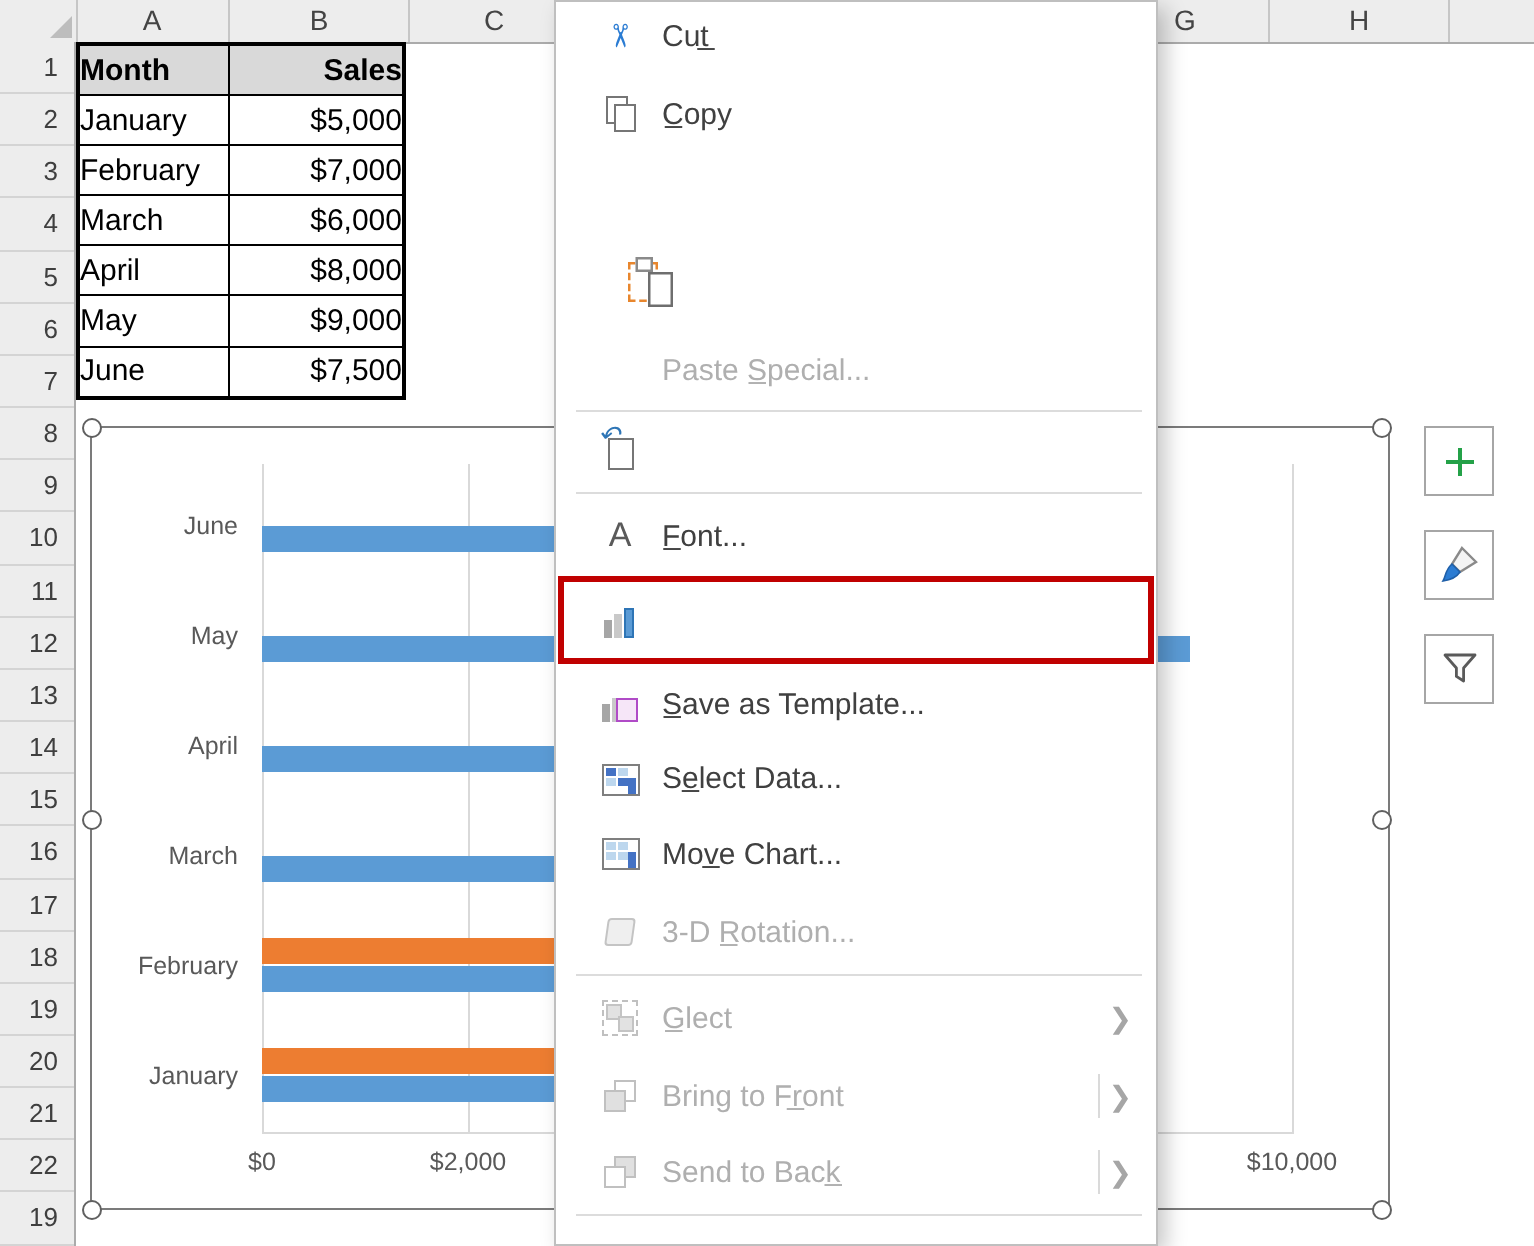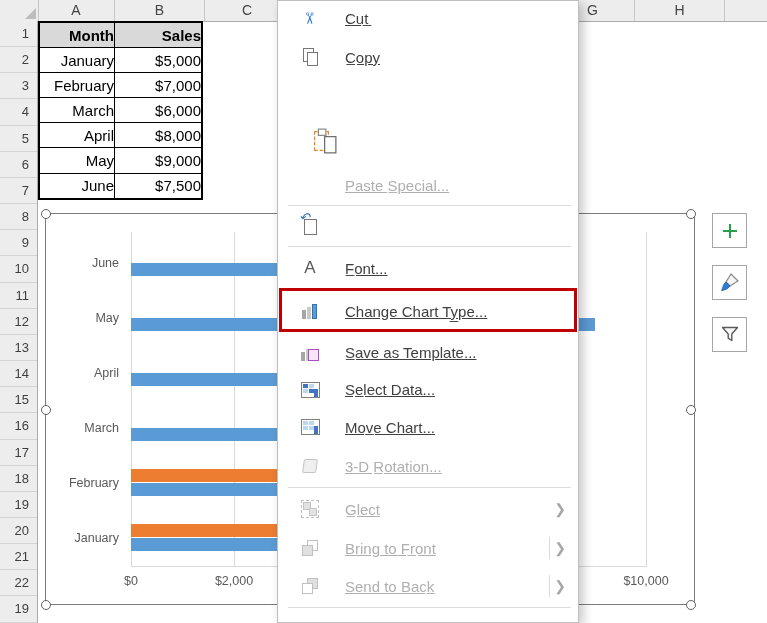--- a/index.html
+++ b/index.html
@@ -13,37 +13,37 @@
   .corner-box{position:absolute;left:0;top:0;width:38px;height:21px;border-right:1px solid #C6C6C6;}
   .corner-box .tri{position:absolute;right:2px;bottom:2px;width:0;height:0;border-left:11px solid transparent;border-bottom:11px solid #BDBDBD;}
   .col-cell{position:absolute;top:0;height:21px;line-height:21px;text-align:center;color:#444;font-size:14px;border-right:1px solid #C6C6C6;box-sizing:border-box;}
   .col-i{color:#E09A3E;}
   .row-header-strip{position:absolute;left:0;top:21px;width:38px;height:602px;background:#EDEDED;border-right:1px solid #ABABAB;z-index:1;box-sizing:border-box;}
   .row-cell{height:26.17px;line-height:26.17px;text-align:right;padding-right:8px;color:#3f3f3f;font-size:13px;border-bottom:1px solid #D4D4D4;box-sizing:border-box;}
   
   .sales-table{position:absolute;left:38px;top:21px;z-index:2;border:2px solid #000;border-collapse:collapse;background:#fff;}
   .sales-table td{border:1px solid #000;font-size:15px;color:#000;height:24.1px;padding:0;}
   .sales-table .hdr td{background:#D9D9D9;font-weight:bold;}
-  .c-month{width:74px;padding-left:5px;text-align:right;}
+  .c-month{width:74px;padding-left:5px;text-align:left;}
   .c-sales{width:86px;padding-right:6px;text-align:right;}
   
   .chart{position:absolute;left:45px;top:213px;width:650px;height:392px;background:#fff;border:1px solid #7B7B7B;z-index:3;box-sizing:border-box;}
   .handle{position:absolute;width:10px;height:10px;background:#fff;border:1.6px solid #606060;border-radius:50%;box-sizing:border-box;z-index:4;}
   .cgrid{position:absolute;width:1px;background:#D9D9D9;top:18px;height:334px;}
   .caxis{position:absolute;left:85px;top:352px;width:516px;height:1px;background:#D9D9D9;}
   .ctick{position:absolute;top:360px;width:84px;text-align:center;font-size:12.5px;color:#595959;}
   .ccat{position:absolute;left:0;width:73px;text-align:right;font-size:12.5px;color:#595959;height:15px;line-height:15px;}
   .cbar{position:absolute;height:13px;}
   
   .side-btn{position:absolute;left:712px;width:35px;height:35px;background:#fff;border:1px solid #A6A6A6;display:flex;align-items:center;justify-content:center;z-index:3;box-sizing:border-box;}
   
   .menu{position:absolute;left:277px;top:0;width:302px;height:623px;background:#fff;border:1px solid #BFBFBF;box-shadow:4px 4px 10px rgba(0,0,0,0.22);z-index:10;box-sizing:border-box;}
   .mi{position:absolute;left:0;width:100%;height:38px;display:flex;align-items:center;font-size:15px;color:#404040;}
   .mi .ictr{width:22px;margin-left:21px;display:flex;align-items:center;justify-content:center;flex:none;}
-  .mi .lbl{margin-left:24px;white-space:nowrap;text-decoration:underline;}
+  .mi .lbl{margin-left:10px;white-space:nowrap;}
   .mi.bold .lbl{font-weight:bold;color:#262626;}
   .mi.dis{color:#AFAFAF;}
   .sep{position:absolute;left:10px;right:7px;height:1px;background:#DCDCDC;}
   .chev{position:absolute;right:12px;color:#A6A6A6;font-size:14px;}
   .splitbar{position:absolute;right:28px;top:8px;bottom:8px;width:1px;background:#DADADA;}
   .red-box{position:absolute;left:279px;top:288px;width:292px;height:38px;border:3px solid #C00000;z-index:20;}
   
   .ic-cut{color:#2B7CD3;font-size:16px;transform:rotate(90deg);display:inline-block;}
   .ic-copy{position:relative;width:15px;height:18px;}
   .ic-copy .b,.ic-copy .f{position:absolute;width:9px;height:12px;border:1.4px solid #767676;background:#fff;}
@@ -261,21 +261,20 @@
     <span class="lbl">F̲ont...</span>
   </div>
   <div class="mi" style="top:291px;">
     <span class="ictr">
         <span class="ic-bars">
           <i class="ic-b1"></i>
           <i class="ic-b2"></i>
           <i class="ic-b3"></i>
         </span>
       </span>
-    <span class="lbl">Change Chart Ty̲pe...</span>
   </div>
   <div class="mi" style="top:370px;height:37px;">
     <span class="ictr">
         <span class="ic-grid">
           <span class="cells">
             <i class="d"></i>
             <i></i>
             <i></i>
             <i class="d"></i>
           </span>

